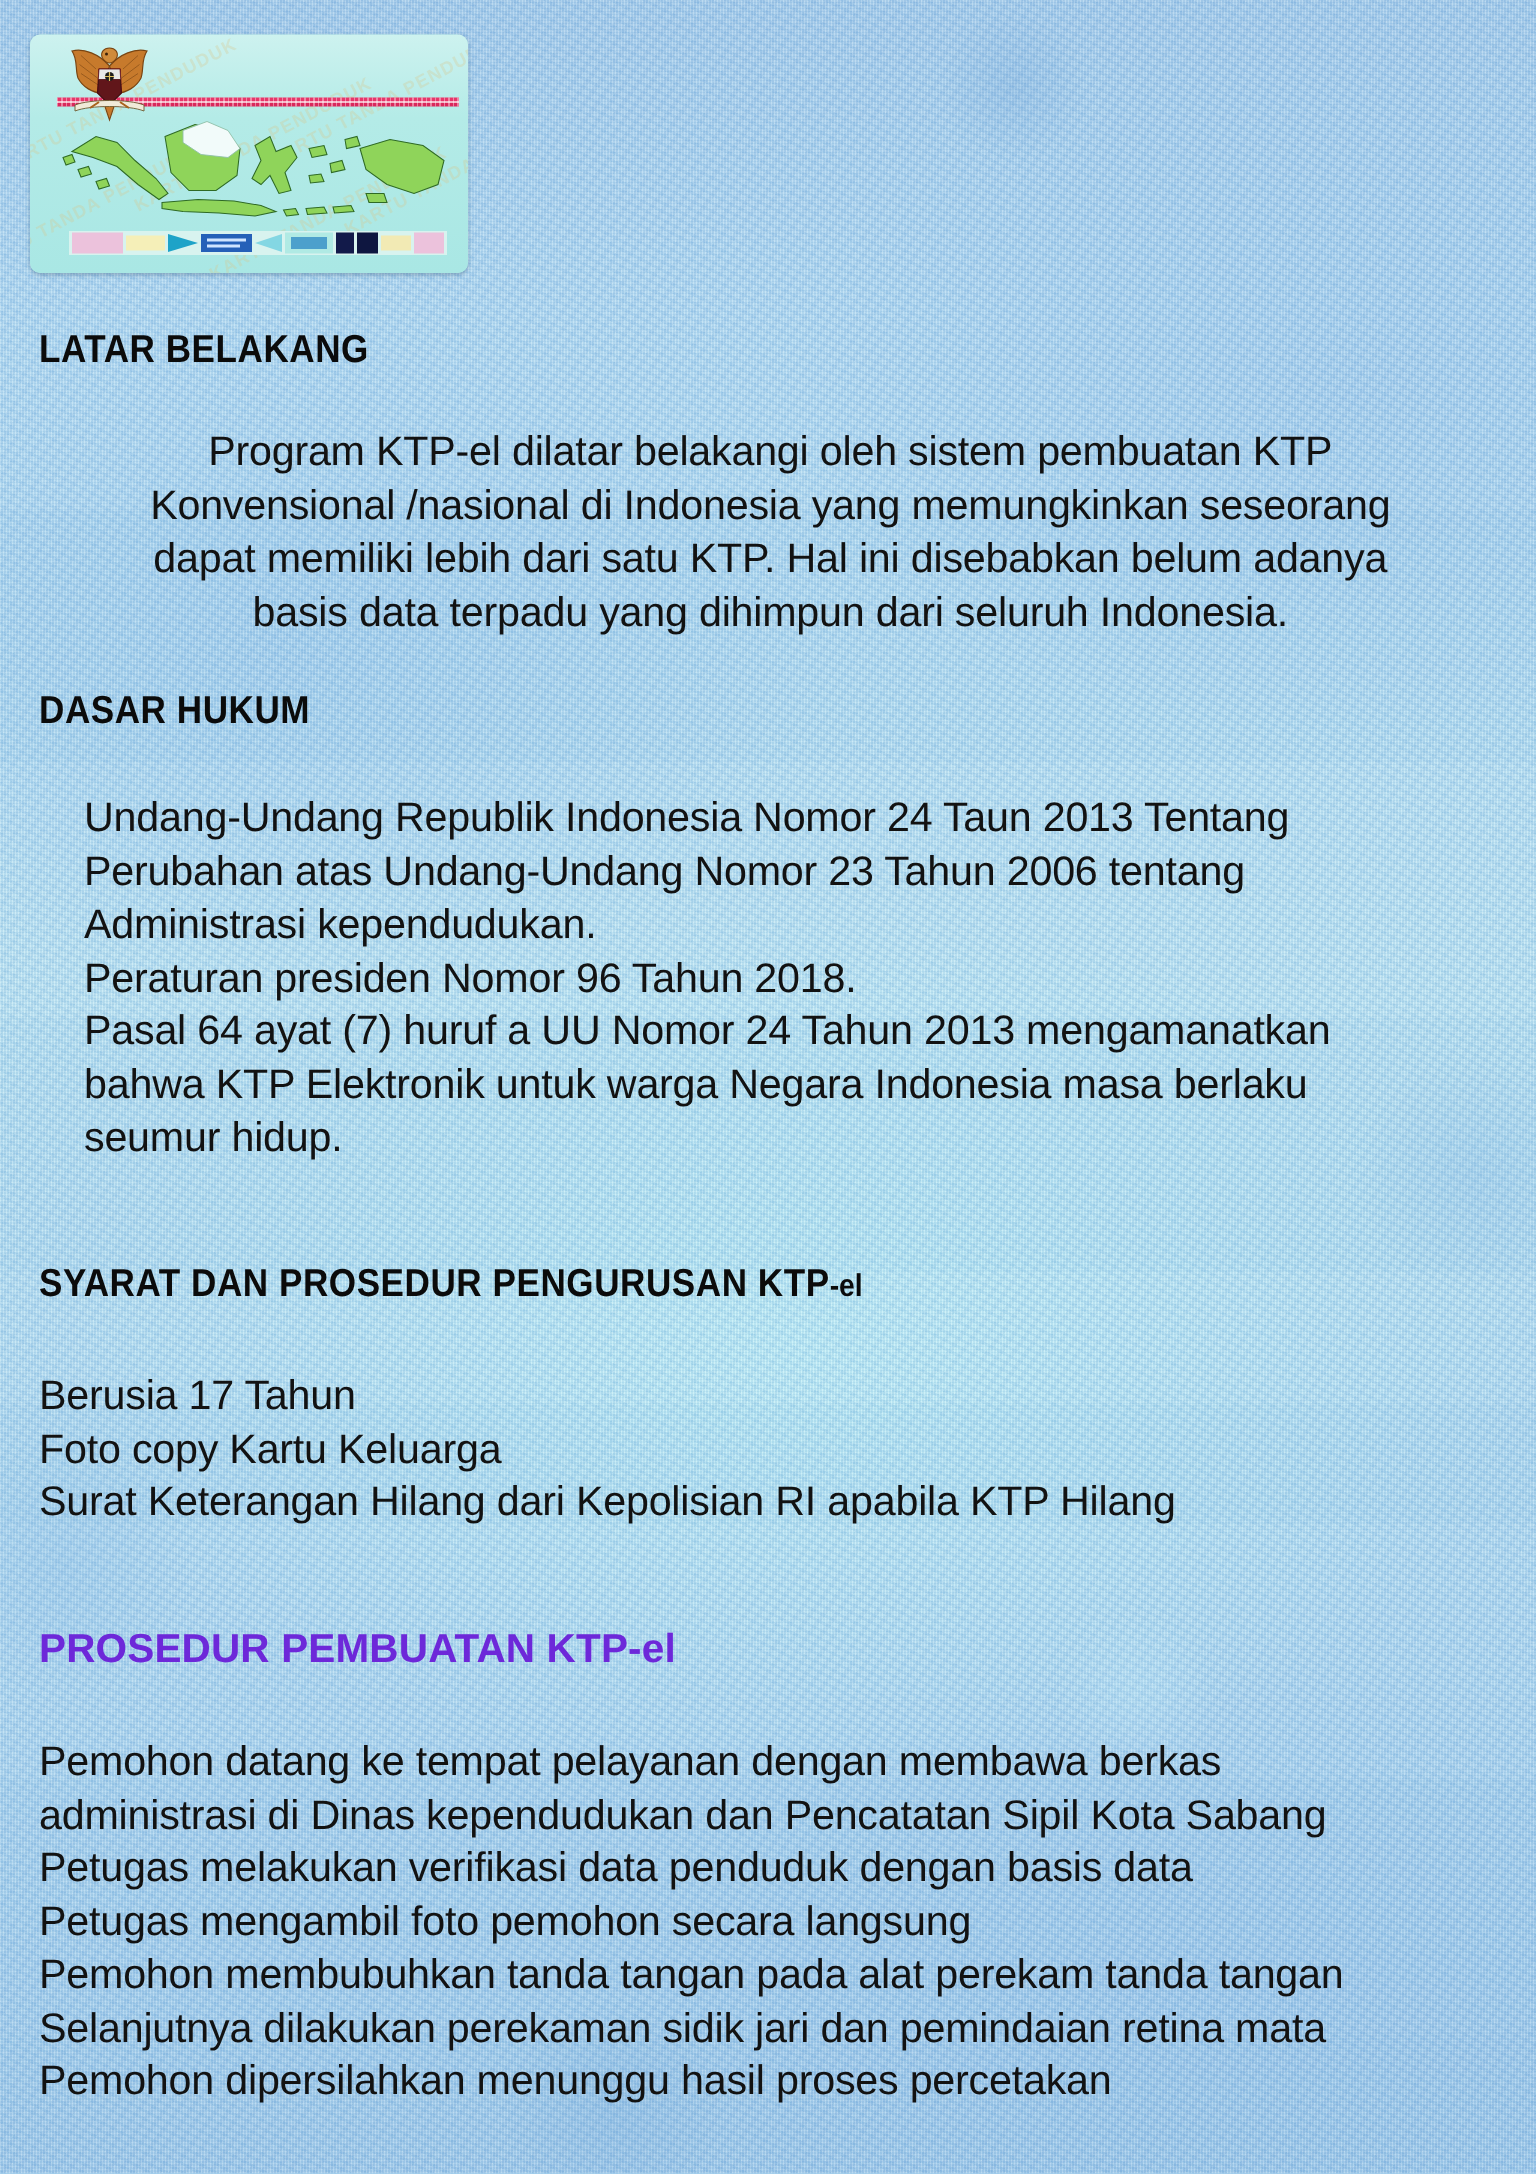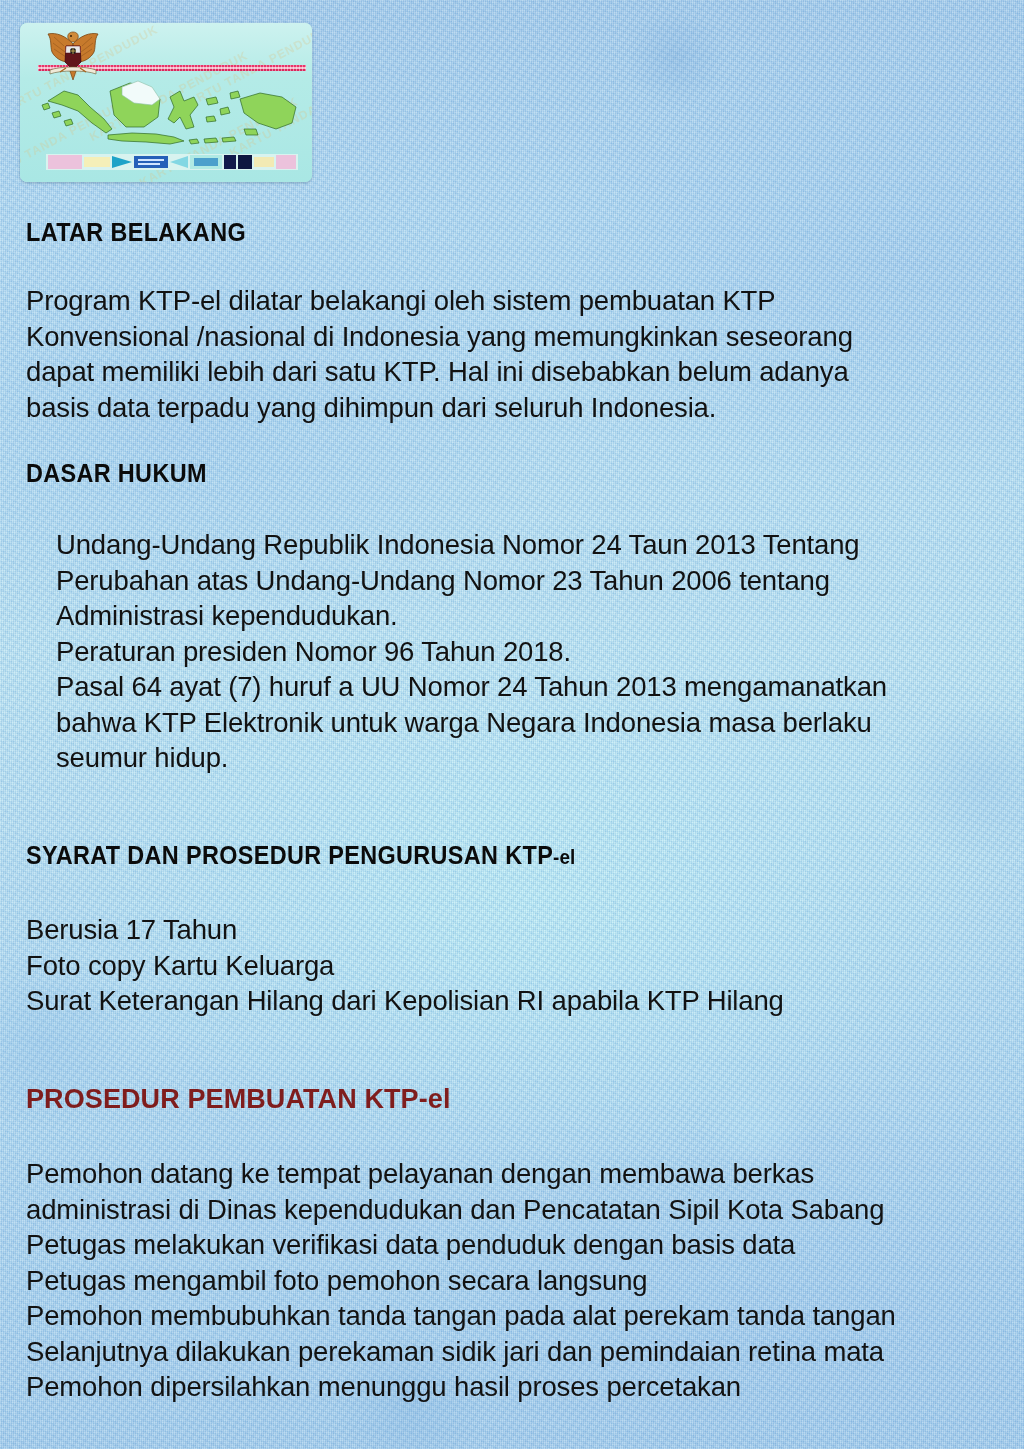--- a/index.html
+++ b/index.html
@@ -143,21 +143,21 @@
     letter-spacing:.4px;
     white-space:nowrap;
     transform:scaleX(.90);
     transform-origin:left center;
   }
   .heading-wide {
     position:absolute;
     font-family:"Liberation Sans", sans-serif;
     font-weight:bold;
     font-size:27px;
-    color:#7f1d1d;
+    color:#6d28d9;
     letter-spacing:.1px;
     white-space:nowrap;
   }
   .suffix-el {
     font-weight:600;
     font-size:21px;
     letter-spacing:0px;
   }
   .body-block {
     position:absolute;
@@ -272,21 +272,21 @@
         <rect x="178" y="3" width="12" height="14" fill="#121a4a"></rect>
         <rect x="192" y="3" width="14" height="14" fill="#0e1640"></rect>
         <rect x="208" y="5" width="20" height="10" fill="#f2eab4"></rect>
         <rect x="230" y="3" width="20" height="14" fill="#f0b8d8" opacity=".85"></rect>
       </g>
     </svg>
   </div>
 
   <div class="heading-condensed" style="left:26px; top:217px;">LATAR BELAKANG</div>
 
-  <div class="body-block" style="left:26px; top:283px; width:975px;">Program KTP-el dilatar belakangi oleh sistem pembuatan KTP
+  <div class="body-block" style="left:26px; top:283px; width:975px;text-align:center;">Program KTP-el dilatar belakangi oleh sistem pembuatan KTP
 Konvensional /nasional di Indonesia yang memungkinkan seseorang
 dapat memiliki lebih dari satu KTP. Hal ini disebabkan belum adanya
 basis data terpadu yang dihimpun dari seluruh Indonesia.</div>
 
   <div class="heading-condensed" style="left:26px; top:458px;">DASAR HUKUM</div>
 
   <div class="body-block" style="left:26px; top:527px; width:985px;margin-left:30px;">Undang-Undang Republik Indonesia Nomor 24 Taun 2013 Tentang
 Perubahan atas Undang-Undang Nomor 23 Tahun 2006 tentang
 Administrasi kependudukan.
 Peraturan presiden Nomor 96 Tahun 2018.

